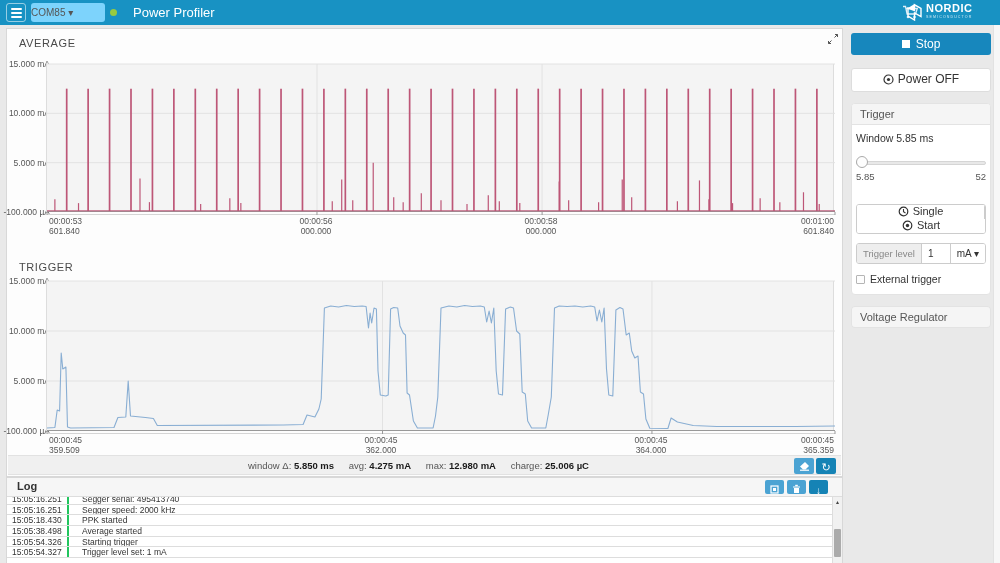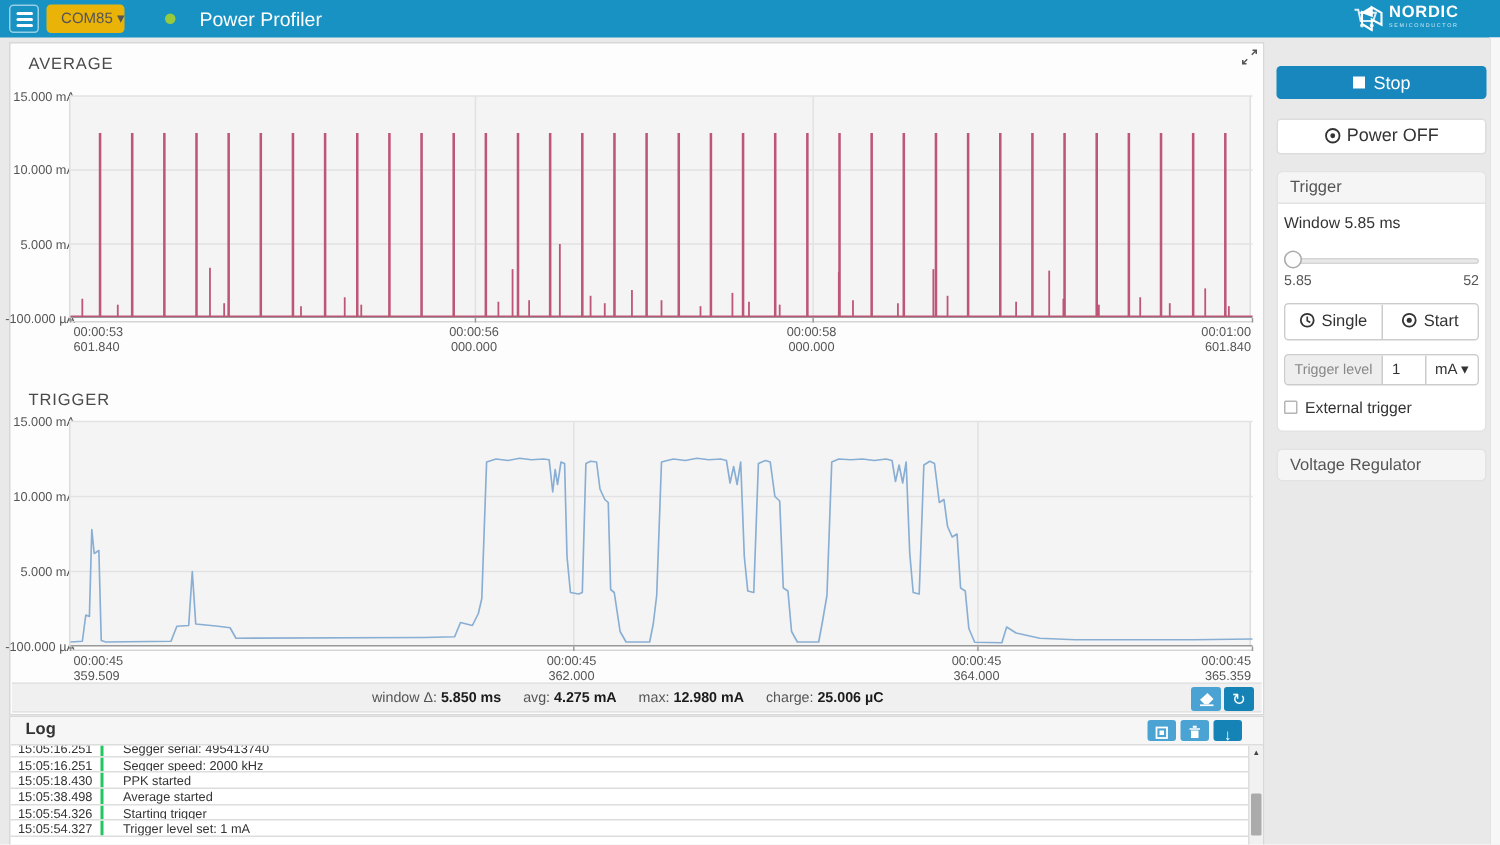--- a/index.html
+++ b/index.html
@@ -4,21 +4,21 @@
 <style>
   * { box-sizing: border-box; margin: 0; padding: 0; }
   html,body { width:1000px; height:563px; overflow:hidden; }
   body { font-family:"Liberation Sans", sans-serif; background:#e9e9e9; position:relative; }
   #app { position:absolute; inset:0; width:1000px; height:563px; }
 
   
   .navbar { position:absolute; left:0; top:0; width:1000px; height:25px; background:#1892c3; }
   .hamburger-btn { position:absolute; left:6px; top:3px; width:20px; height:19px; border:1px solid rgba(255,255,255,.55); border-radius:3px; cursor:pointer; }
   .hamburger-btn i { position:absolute; left:4px; width:11px; height:2px; background:#fff; border-radius:1px; }
-  .port-btn { position:absolute; left:31px; top:3px; width:52px; height:19px; background:#eab308; border-radius:3px; font-size:10px; color:#555; text-align:right; line-height:19px; cursor:pointer; }
+  .port-btn { position:absolute; left:31px; top:3px; width:74px; height:19px; background:#7dd3fc; border-radius:3px; font-size:10px; color:#555; text-align:left; line-height:19px; cursor:pointer; }
   .status-dot { position:absolute; left:110px; top:9px; width:7px; height:7px; border-radius:50%; background:#97ca3f; }
   .app-title { position:absolute; left:133px; top:0; height:25px; line-height:25px; color:#fff; font-size:13px; }
   .cart { position:absolute; right:80px; top:5px; width:18px; height:15px; cursor:pointer; }
   .brand { position:absolute; right:8px; top:2px; width:66px; height:21px; color:#fff; }
   .brand .mark { position:absolute; left:-20px; top:1px; }
   .brand .nm { font-size:11px; font-weight:bold; letter-spacing:.5px; line-height:13px; }
   .brand .sub { font-size:3.6px; letter-spacing:1.1px; line-height:4px; color:#cfe9f5; }
 
   
   .chart-card { position:absolute; left:6px; top:28px; width:837px; height:449px; background:#fdfdfd; border:1px solid #d8d8d8; }
@@ -55,33 +55,33 @@
   .log-rows { position:absolute; left:0; top:19px; right:10px; margin-top:-3px; }
   .log-row { height:10.7px; border-bottom:1px solid #ddd; font-size:8.5px; color:#333; white-space:nowrap; overflow:hidden; }
   .log-time { display:inline-block; width:62px; padding-left:5px; border-right:2px solid #22c55e; height:100%; line-height:10.5px; }
   .log-msg { display:inline-block; padding-left:13px; line-height:10.5px; }
   .log-scrollbar { position:absolute; right:0; top:19px; bottom:0; width:10px; background:#f1f1f1; border-left:1px solid #ddd; }
   .log-scroll-up { position:absolute; top:0; left:0; width:9px; height:10px; font-size:6px; color:#444; text-align:center; line-height:10px; cursor:pointer; }
   .log-scroll-thumb { position:absolute; left:1px; top:32px; width:7px; height:28px; background:#ababab; border-radius:1px; cursor:pointer; }
 
   
   .sidebar { position:absolute; left:851px; top:28px; width:140px; }
-  .btn-stop { width:140px; height:22px; background:#1787bd; color:#fff; border:none; border-radius:3px; font-size:12px; cursor:pointer; margin-top:16px; font-family:inherit; }
+  .btn-stop { width:140px; height:22px; background:#1787bd; color:#fff; border:none; border-radius:3px; font-size:12px; cursor:pointer; margin-top:5px; font-family:inherit; }
   .btn-stop .sq { display:inline-block; width:8px; height:8px; background:#fff; margin-right:6px; }
   .btn-power { width:140px; height:24px; background:#fff; color:#333; border:1px solid #ddd; border-radius:3px; font-size:12px; cursor:pointer; margin-top:13px; font-family:inherit; }
   .panel { margin-top:11px; background:#fff; border:1px solid #e3e3e3; border-radius:4px; overflow:hidden; }
   .panel-header { background:#f5f5f5; border-bottom:1px solid #e3e3e3; padding:4px 8px; font-size:11px; color:#555; cursor:pointer; }
   .panel-header.only { border-bottom:none; }
   .panel-body { padding:7px 4px 9px; }
   .win-label { font-size:10.5px; color:#333; }
   .slider { position:relative; margin-top:12px; height:12px; cursor:pointer; }
   .slider-track { position:absolute; left:0; right:0; top:5px; height:4px; background:#e8e8e8; border:1px solid #d5d5d5; border-radius:3px; }
   .slider-handle { position:absolute; left:0; top:0; width:12px; height:12px; background:#fdfdfd; border:1px solid #aaa; border-radius:50%; }
   .slider-scale { display:flex; justify-content:space-between; font-size:9.5px; color:#555; margin-top:3px; }
-  .btn-group { display:flex; margin-top:9px; border:1px solid #ccc; border-radius:3px; overflow:hidden; }
+  .btn-group { display:flex; margin-top:22px; border:1px solid #ccc; border-radius:3px; overflow:hidden;flex-direction:column; }
   .btn-group button { flex:1; height:23px; background:#fff; border:none; font-size:11px; color:#333; cursor:pointer; font-family:inherit; }
   .btn-group button:first-child { border-right:1px solid #ccc; }
   .ico-circ { display:inline-block; vertical-align:-2px; margin-right:4px; }
   .input-group { display:flex; margin-top:9px; border:1px solid #ccc; border-radius:3px; overflow:hidden; height:21px; }
   .ig-label { background:#eee; border-right:1px solid #ccc; font-size:9.5px; color:#888; line-height:19px; padding:0 6px; white-space:nowrap; }
   .ig-input { flex:1; border:none; min-width:10px; font-size:10px; color:#333; padding-left:6px; font-family:inherit; }
   .ig-unit { background:#fff; border-left:1px solid #ccc; font-size:10px; color:#333; line-height:19px; padding:0 6px; cursor:pointer; white-space:nowrap; }
   .check-row { margin-top:9px; font-size:10.5px; color:#333; }
   .checkbox { display:inline-block; width:9px; height:9px; border:1px solid #b5b5b5; background:#fdfdfd; border-radius:1px; vertical-align:-1px; margin-right:5px; cursor:pointer; }
 

